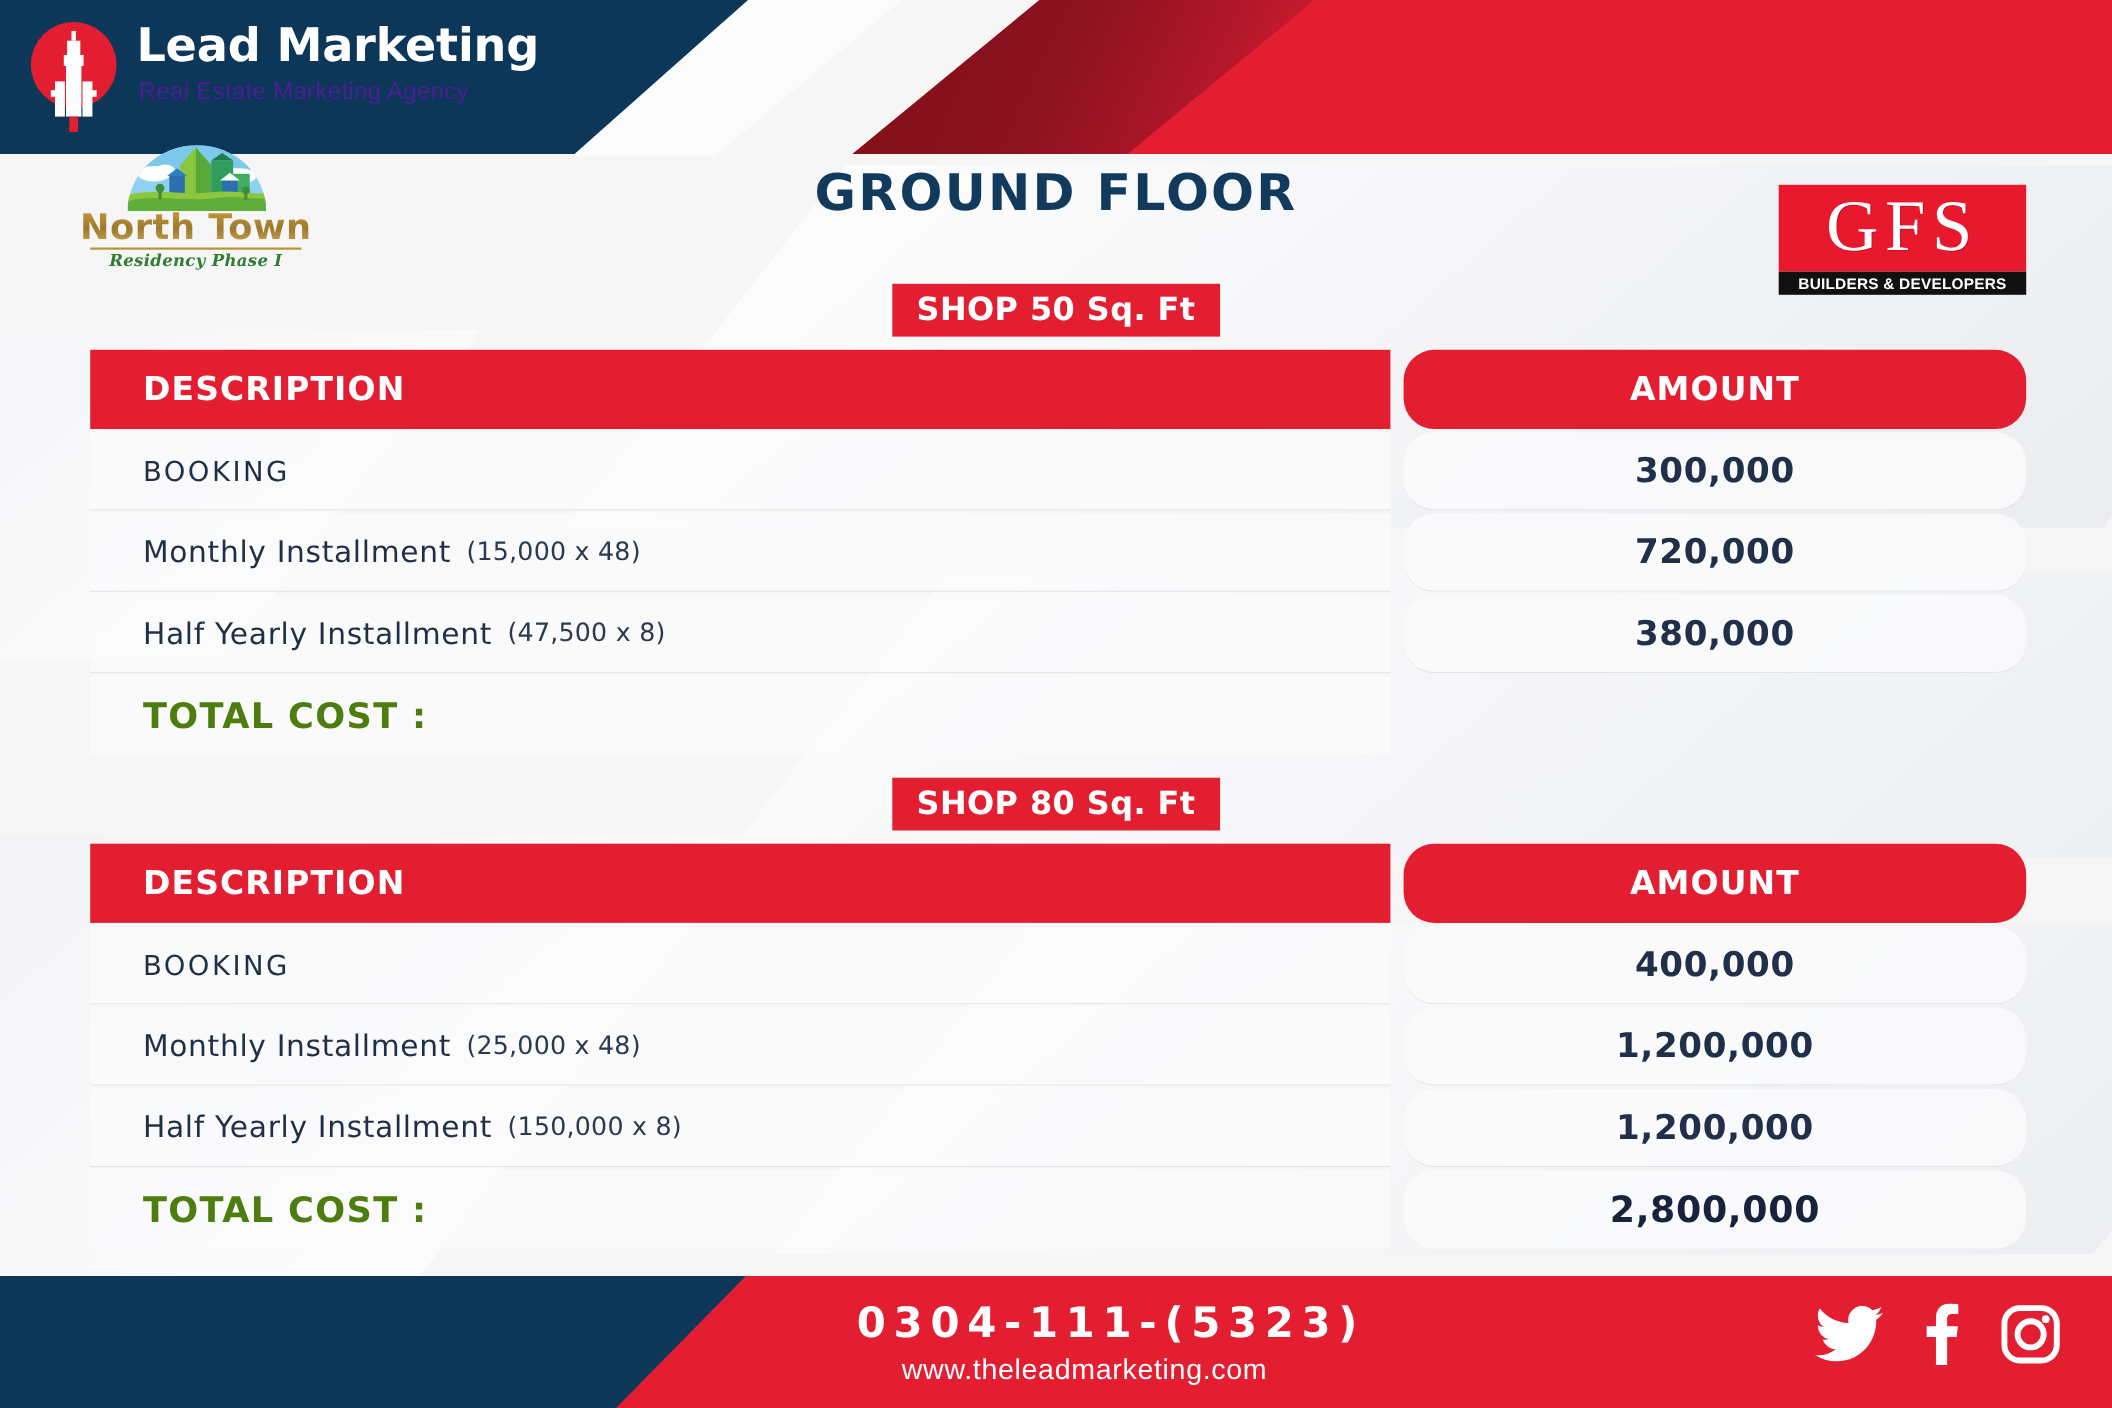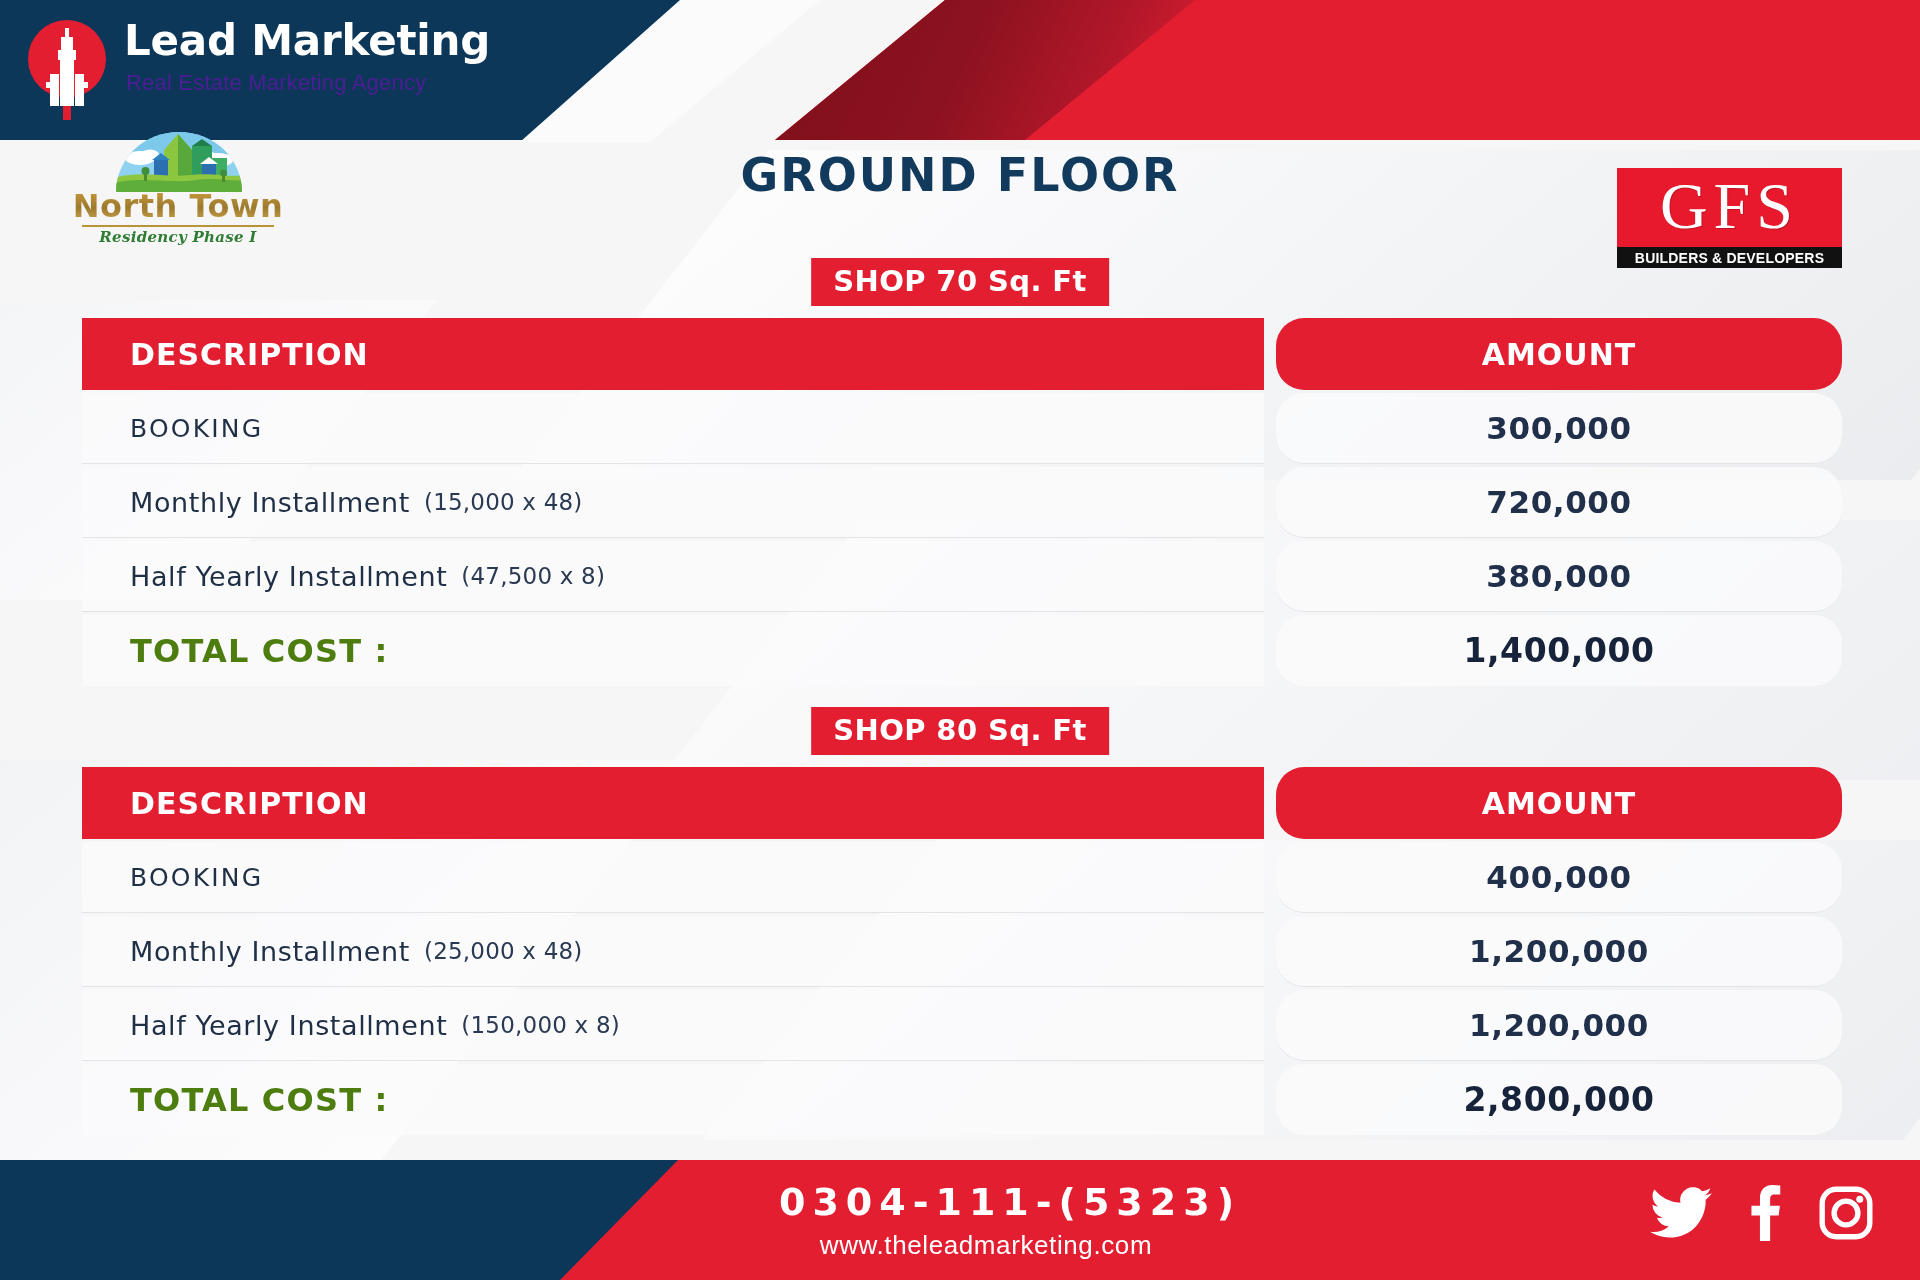--- a/index.html
+++ b/index.html
@@ -232,21 +232,21 @@
 
   <div class="gfs">
     <div class="gfs-box">
       <span class="gfs-text">GFS</span>
     </div>
     <div class="gfs-bar">
       <span>BUILDERS &amp; DEVELOPERS</span>
     </div>
   </div>
 
-  <div class="badge" id="badge-40">SHOP 70 Sq. Ft</div>
+  <div class="badge" id="badge-40">SHOP 50 Sq. Ft</div>
   <div class="badge" id="badge-80">SHOP 80 Sq. Ft</div>
 
   <div class="tbl" id="tbl-1">
     <div class="tbl-row hdr">
       <div class="cell-desc">DESCRIPTION</div>
       <div class="cell-amt">AMOUNT</div>
     </div>
 
     <div class="tbl-row body-row">
       <div class="cell-desc">
@@ -274,23 +274,20 @@
         <span class="lbl-note">(47,500 x 8)</span>
       </div>
       <div class="cell-amt">
         <span class="amt">380,000</span>
       </div>
     </div>
 
     <div class="tbl-row body-row total-row">
       <div class="cell-desc">
         <span class="lbl-total">TOTAL COST :</span>
-      </div>
-      <div class="cell-amt">
-        <span class="amt amt-total">1,400,000</span>
       </div>
     </div>
   </div>
 
   <div class="tbl" id="tbl-2">
     <div class="tbl-row hdr">
       <div class="cell-desc">DESCRIPTION</div>
       <div class="cell-amt">AMOUNT</div>
     </div>
 

